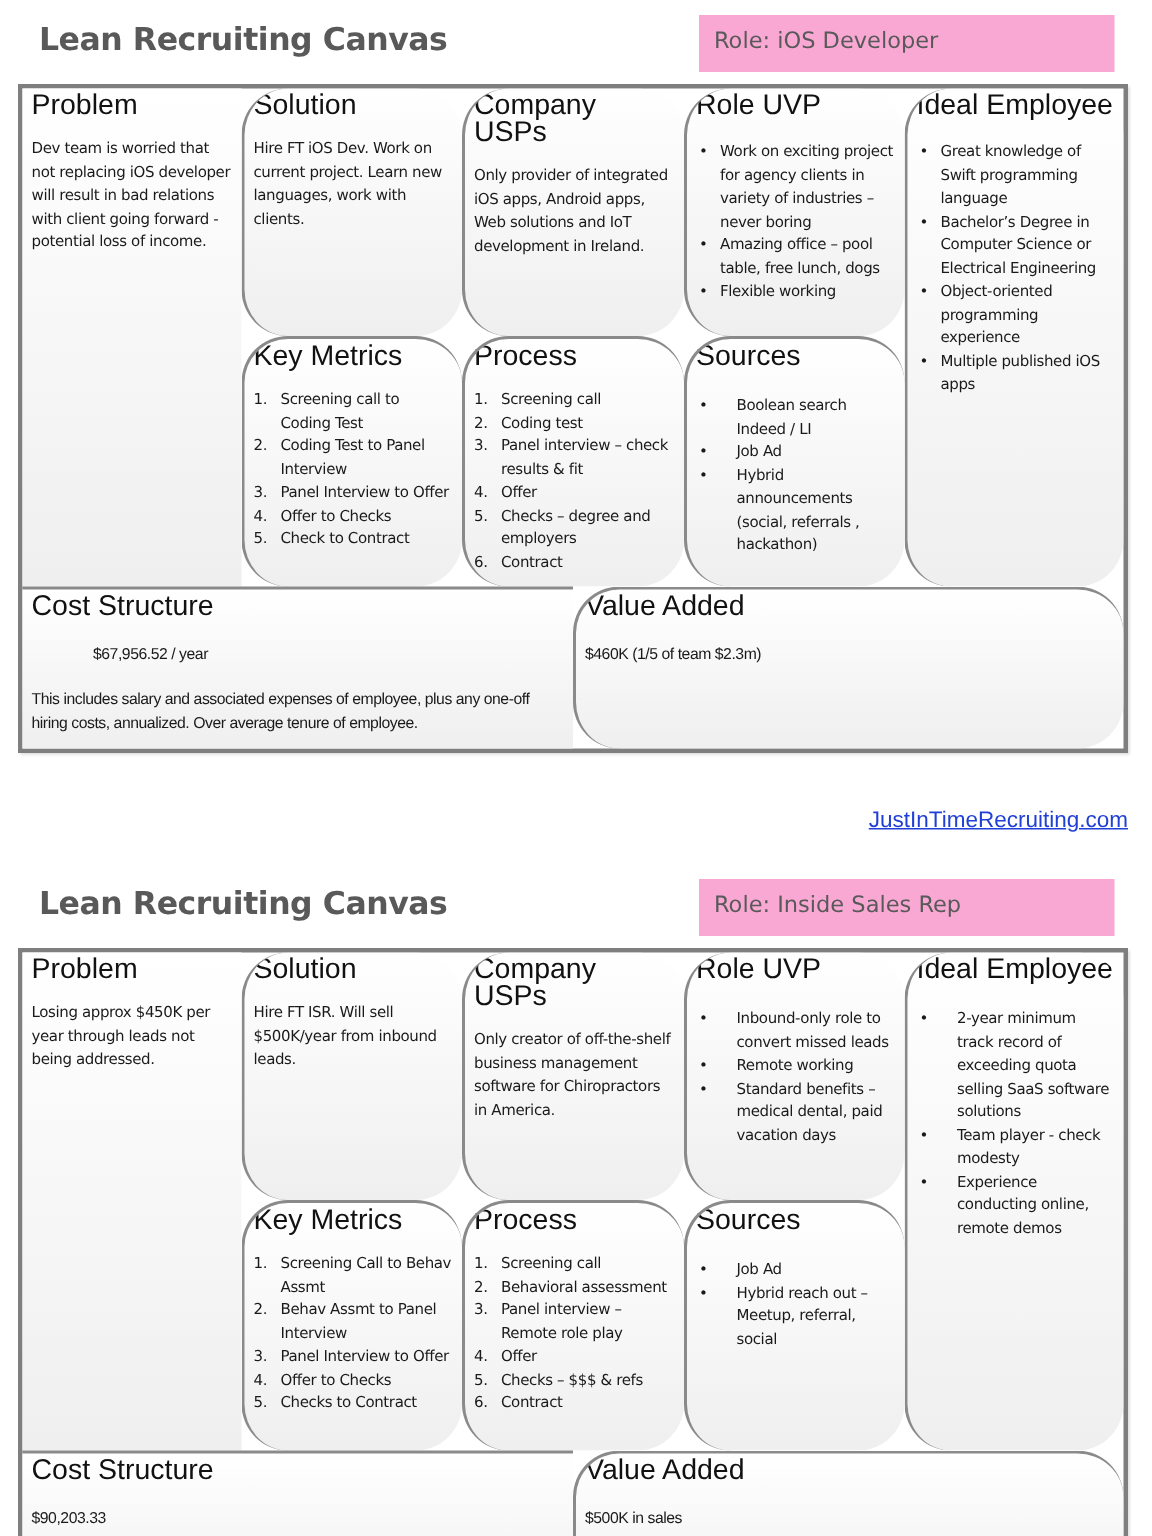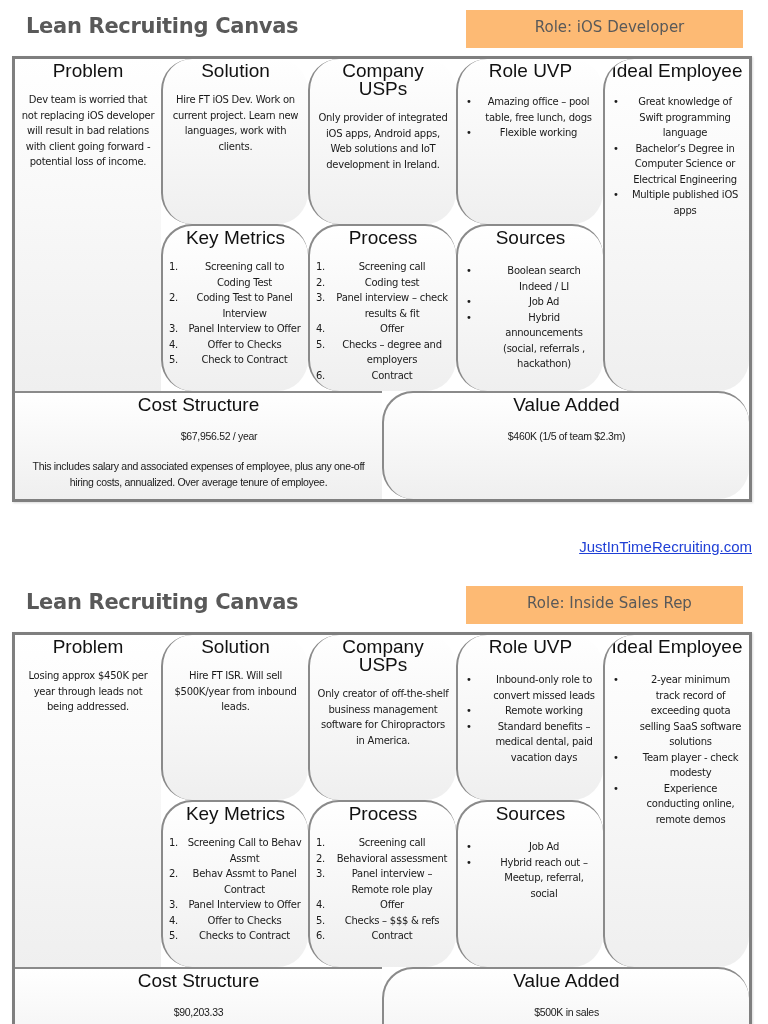--- a/index.html
+++ b/index.html
@@ -2,29 +2,29 @@
 <html><head>
 <meta charset="utf-8">
 <style>
   html, body { margin:0; padding:0; }
   body {
     width:768px; height:1024px; overflow:hidden; position:relative;
     background:#ffffff;
     font-family:"Liberation Sans", sans-serif;
     color:#222;
   }
-  .canvas { position:absolute; left:0; width:768px; height:560px;text-align:center; }
+  .canvas { position:absolute; left:0; width:768px; height:560px; }
   .title {
     position:absolute; left:26px; top:14px;
     font-family:"DejaVu Sans", sans-serif; font-weight:bold;
     font-size:21px; color:#595959; letter-spacing:-0.3px;
   }
   .role {
     position:absolute; left:466px; top:10px; width:277px; height:38px;
-    background:#fdba74; box-sizing:border-box; padding:8px 0 0 10px;
+    background:#f9a8d4; box-sizing:border-box; padding:8px 0 0 10px;
     font-family:"DejaVu Sans", sans-serif; font-size:15px; color:#595959;
   }
   .frame {
     position:absolute; left:12px; top:56px; width:740px; height:446px;
     box-sizing:border-box; border:3px solid #7f7f7f;
     background:#ffffff;
     box-shadow: 1px 1px 2px rgba(0,0,0,0.15);
   }
   .cell {
     position:absolute; box-sizing:border-box;
@@ -75,30 +75,32 @@
     </div>
 
     <div class="cell bl" style="left:293px;top:0;width:148px;height:165px;">
       <div class="hd">Company USPs</div>
       <div class="txt">Only provider of integrated iOS apps, Android apps, Web solutions and IoT development in Ireland.</div>
     </div>
 
     <div class="cell bl" style="left:441px;top:0;width:147px;height:165px;">
       <div class="hd" style="margin-bottom:14px;">Role UVP</div>
       <ul class="b txt">
+        <li>Work on exciting project for agency clients in variety of industries – never boring</li>
         <li>Amazing office – pool table, free lunch, dogs</li>
         <li>Flexible working</li>
       </ul>
     </div>
 
     <div class="cell bl" style="left:588px;top:0;width:146px;height:332px;">
       <div class="hd" style="margin-bottom:14px;">Ideal Employee</div>
       <ul class="b txt">
         <li>Great knowledge of Swift programming language</li>
         <li>Bachelor’s Degree in Computer Science or Electrical Engineering</li>
+        <li>Object-oriented programming experience</li>
         <li>Multiple published iOS apps</li>
       </ul>
     </div>
 
     <div class="cell bl bt" style="left:146px;top:165px;width:147px;height:167px;">
       <div class="hd" style="margin-bottom:12px;">Key Metrics</div>
       <ol class="n txt">
         <li><span class="num">1.</span><span>Screening call to Coding Test</span></li>
         <li><span class="num">2.</span><span>Coding Test to Panel Interview</span></li>
         <li><span class="num">3.</span><span>Panel Interview to Offer</span></li>
@@ -179,21 +181,21 @@
         <li>2-year minimum track record of exceeding quota selling SaaS software solutions</li>
         <li>Team player - check modesty</li>
         <li>Experience conducting online, remote demos</li>
       </ul>
     </div>
 
     <div class="cell bl bt" style="left:146px;top:165px;width:147px;height:167px;">
       <div class="hd" style="margin-bottom:12px;">Key Metrics</div>
       <ol class="n txt">
         <li><span class="num">1.</span><span>Screening Call to Behav Assmt</span></li>
-        <li><span class="num">2.</span><span>Behav Assmt to Panel Contract</span></li>
+        <li><span class="num">2.</span><span>Behav Assmt to Panel Interview</span></li>
         <li><span class="num">3.</span><span>Panel Interview to Offer</span></li>
         <li><span class="num">4.</span><span>Offer to Checks</span></li>
         <li><span class="num">5.</span><span>Checks to Contract</span></li>
       </ol>
     </div>
 
     <div class="cell bl bt" style="left:293px;top:165px;width:148px;height:167px;">
       <div class="hd" style="margin-bottom:12px;">Process</div>
       <ol class="n txt">
         <li><span class="num">1.</span><span>Screening call</span></li>

